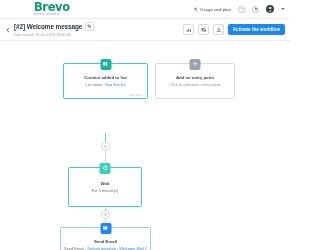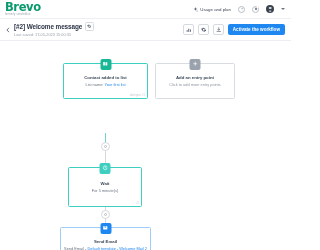--- a/index.html
+++ b/index.html
@@ -14,21 +14,21 @@
   
   .topnav {
     height: 19px;
     background: #ffffff;
     border-bottom: 1px solid #eceef1;
     display: flex;
     align-items: center;
     padding: 0 6px 0 5px;
     position: relative;
   }
-  .brand { display: flex; flex-direction: column; justify-content: space-between; line-height: 1; }
+  .brand { display: flex; flex-direction: column; justify-content: space-between; line-height: 1; margin-left: 29px; }
   .brand-name {
     font-size: 11.5px;
     font-weight: 700;
     color: #0b996e;
     letter-spacing: -0.4px;
     font-family: "DejaVu Sans", sans-serif;
   }
   .brand-sub {
     font-size: 2.6px;
     color: #9aa3ad;

